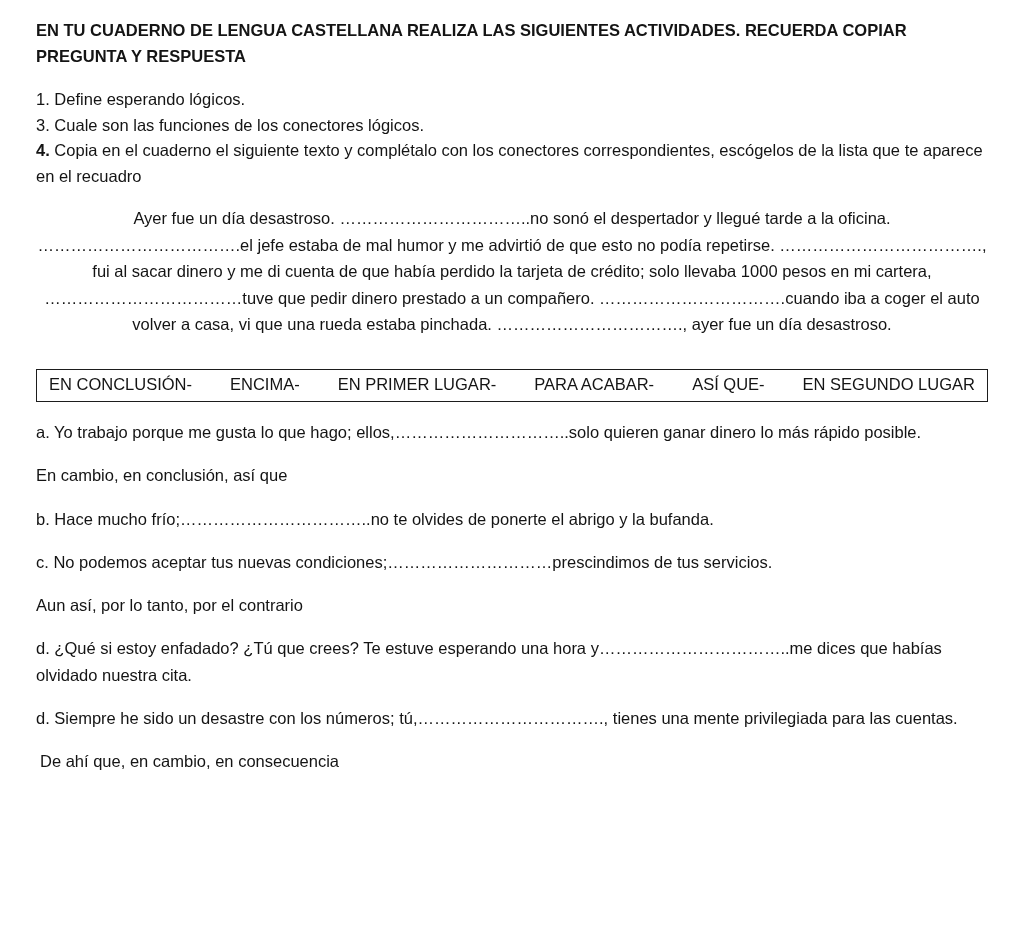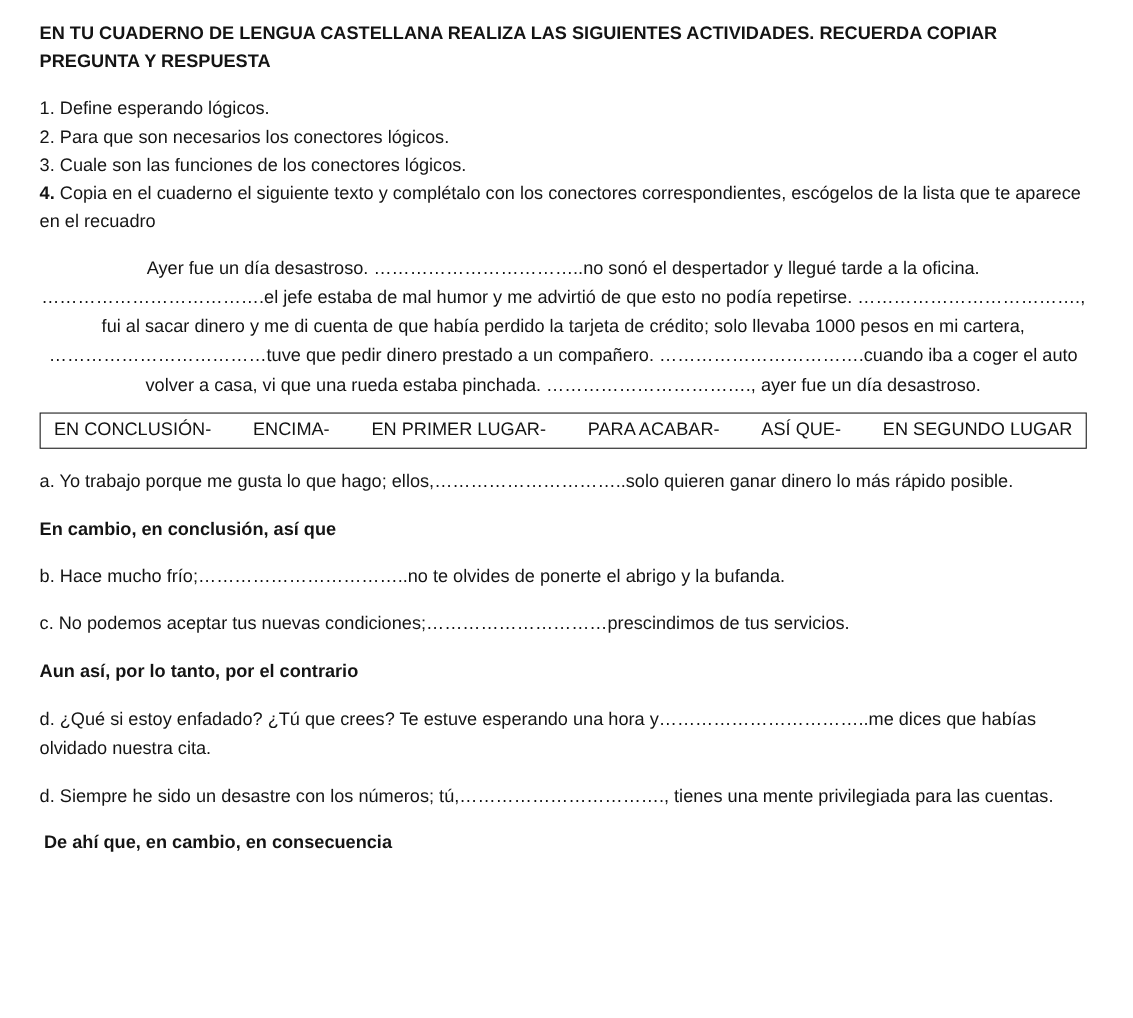--- a/index.html
+++ b/index.html
@@ -25,54 +25,53 @@
   }
   .qnum { font-weight: normal; }
   .qnum.bold { font-weight: bold; }
   .para {
     line-height: 1.6;
     margin: 16px 0 0 0;
     text-align: center;
   }
   .connector-box {
     border: 1.6px solid #1d1d1d;
-    margin-top: 12px;
+    margin-top: 32px;
     padding: 3px 12px 4px 12px;
     display: flex;
     justify-content: space-between;
     align-items: center;
     line-height: 1.45;
   }
   .connector-box span { white-space: nowrap; }
   .ex5-title {
     font-weight: bold;
     margin-top: 44px;
     line-height: 1.55;
   }
   .ex-sentence {
     line-height: 1.6;
     margin-top: 17px;
   }
   .ex-options {
-    font-weight: bold;
+    font-weight: normal;
     line-height: 1.6;
     margin-top: 14px;
   }
   .ex-options.indented { padding-left: 4px; }
 </style>
 </head>
 <body>
 
 <div class="page">
 
   <p class="title">EN TU CUADERNO DE LENGUA CASTELLANA REALIZA LAS SIGUIENTES ACTIVIDADES. RECUERDA COPIAR PREGUNTA Y RESPUESTA</p>
 
   <p class="qline"><span class="qnum">1.</span> <span>Define esperando lógicos.</span></p>
 
-  <p class="qline"><span class="qnum">2.</span> <span>Para que son necesarios los conectores lógicos.</span></p>
 
   <p class="qline"><span class="qnum">3.</span> <span>Cuale son las funciones de los conectores lógicos.</span></p>
 
   <p class="qline"><span class="qnum bold">4.</span> <span>Copia en el cuaderno el siguiente texto y complétalo con los conectores correspondientes, escógelos de la lista que te aparece en el recuadro</span></p>
 
   <p class="para">Ayer fue un día desastroso. ……………………………..no sonó el despertador y llegué tarde a la oficina. ……………………………….el jefe estaba de mal humor y me advirtió de que esto no podía repetirse. ………………………………., fui al sacar dinero y me di cuenta de que había perdido la tarjeta de crédito; solo llevaba 1000 pesos en mi cartera, ………………………………tuve que pedir dinero prestado a un compañero. …………………………….cuando iba a coger el auto volver a casa, vi que una rueda estaba pinchada. ……………………………., ayer fue un día desastroso.</p>
 
   <div class="connector-box">
     <span>EN CONCLUSIÓN-</span>
     <span>ENCIMA-</span>

